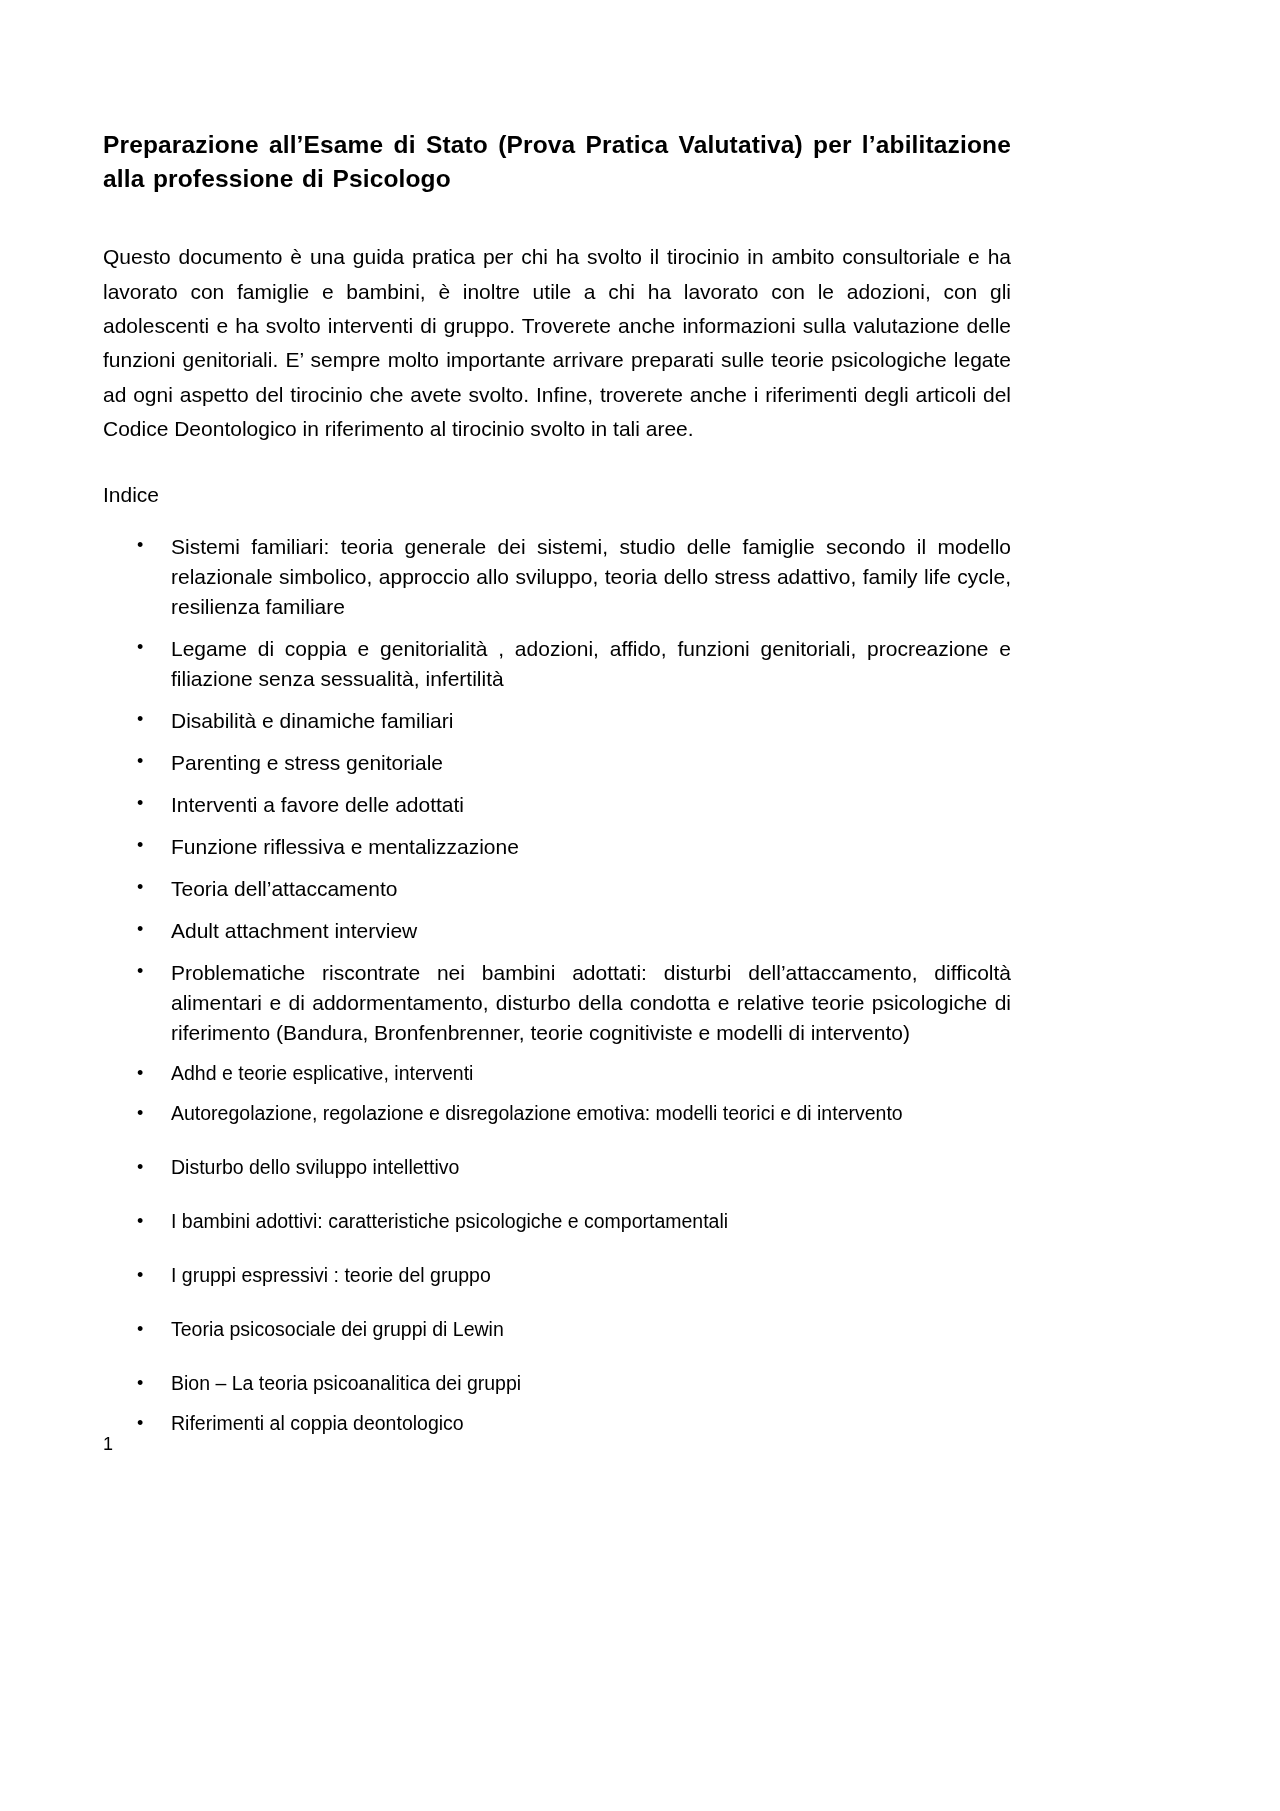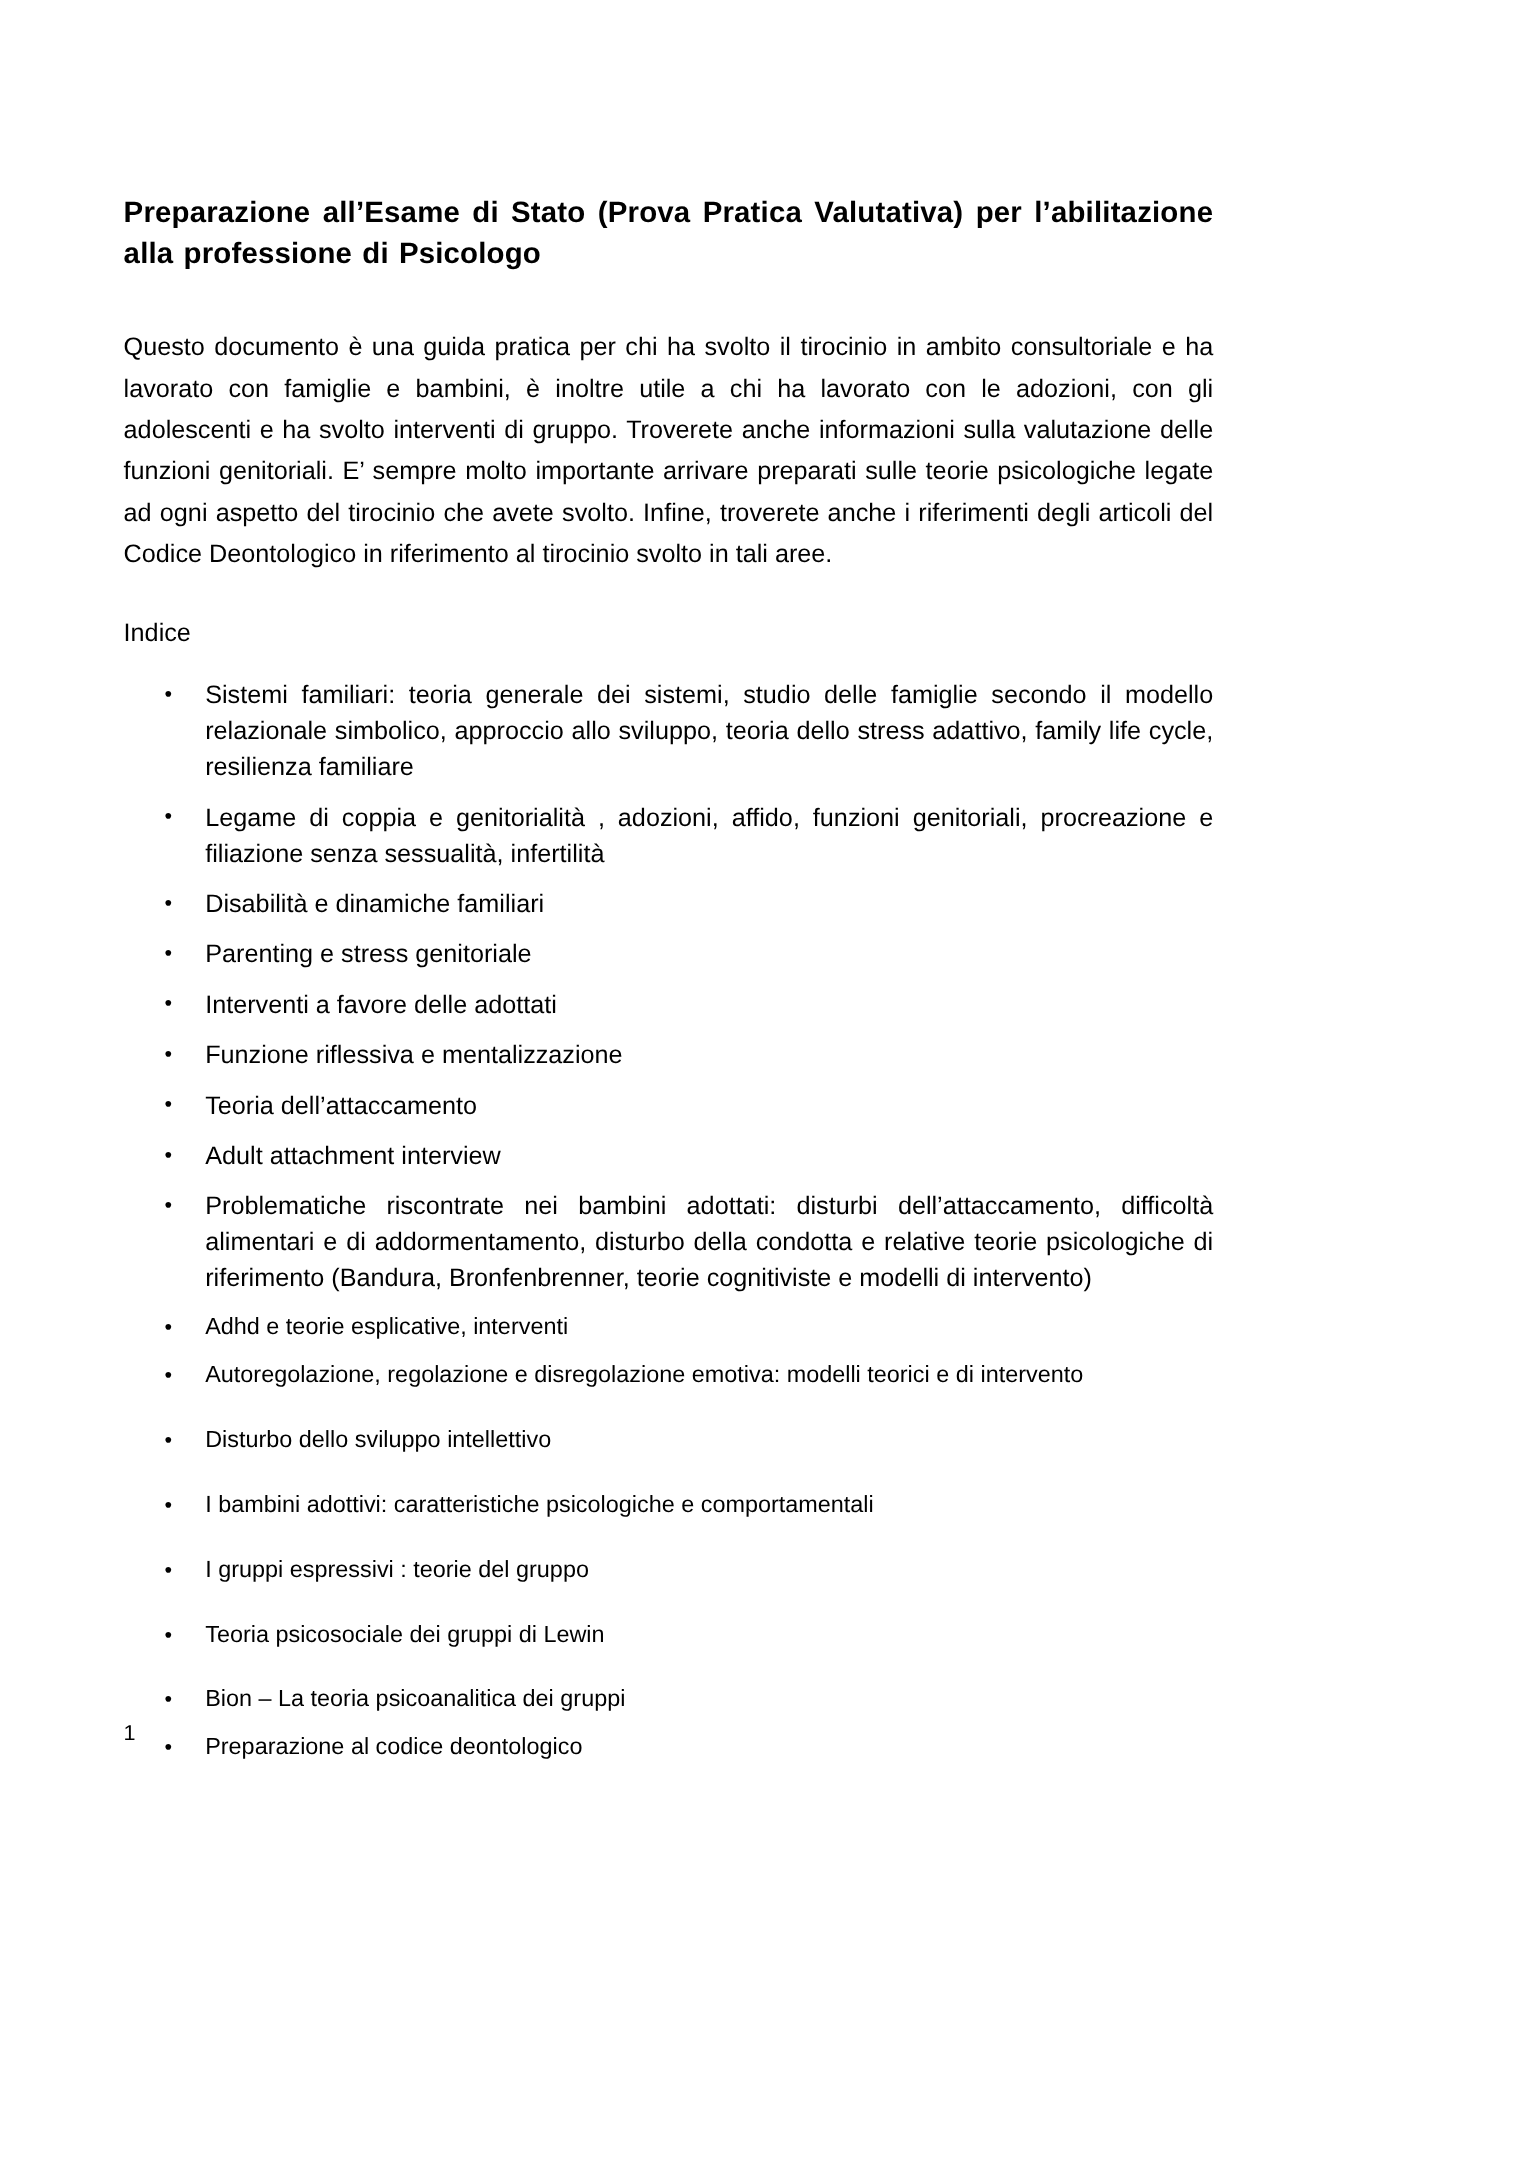--- a/index.html
+++ b/index.html
@@ -33,21 +33,20 @@
     text-align: justify;
     text-align-last: left;
     letter-spacing: 0.15px;
     margin: 0 0 0 0;
     word-spacing: 1.5px;
   }
   .doc-title .title-line-1 {
     display: block;
     text-align: justify;
     text-align-last: justify;
-    margin-top: 33px;
   }
   .doc-title .title-line-2 {
     display: block;
   }
   .intro {
     font-size: 21px;
     line-height: 1.64;
     text-align: justify;
     text-align-last: left;
     margin: 45px 0 0 0;
@@ -121,19 +120,19 @@
       <li class="tight">Teoria dell’attaccamento</li>
       <li class="tight">Adult attachment interview</li>
       <li class="tight">Problematiche riscontrate nei bambini adottati: disturbi dell’attaccamento, difficoltà alimentari e di addormentamento, disturbo della condotta e relative teorie psicologiche di riferimento (Bandura, Bronfenbrenner, teorie cognitiviste e modelli di intervento)</li>
       <li class="tight smaller">Adhd e teorie esplicative, interventi</li>
       <li class="tight smaller">Autoregolazione, regolazione e disregolazione emotiva: modelli teorici e di intervento</li>
       <li class="spaced smaller">Disturbo dello sviluppo intellettivo</li>
       <li class="spaced smaller">I bambini adottivi: caratteristiche psicologiche e comportamentali</li>
       <li class="spaced smaller">I gruppi espressivi : teorie del gruppo</li>
       <li class="spaced smaller">Teoria psicosociale dei gruppi di Lewin</li>
       <li class="spaced smaller">Bion – La teoria psicoanalitica dei gruppi</li>
-      <li class="tight smaller">Preparazione al codice deontologico</li>
+      <li class="tight smaller">Riferimenti al coppia deontologico</li>
     </ul>
 
   </div>
 
   <div class="page-number">1</div>
 </div>
 
 </body></html>

